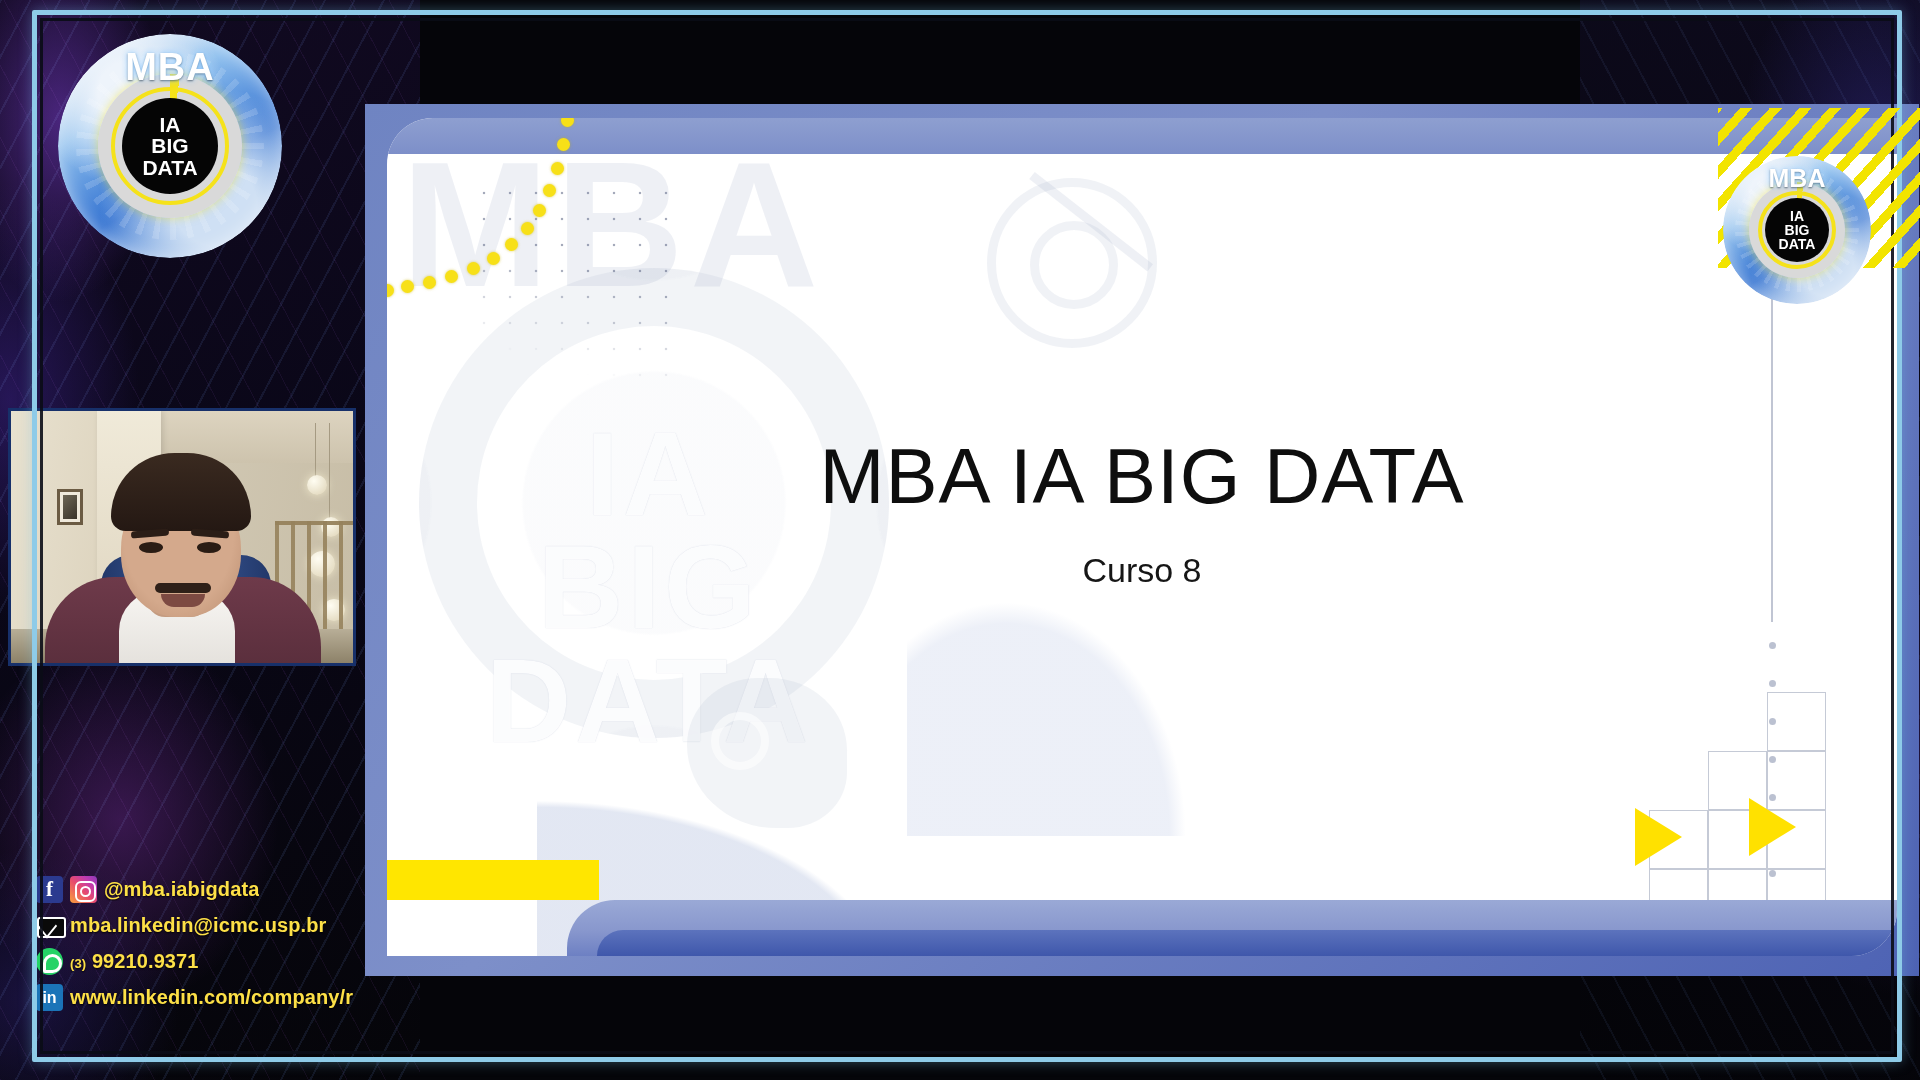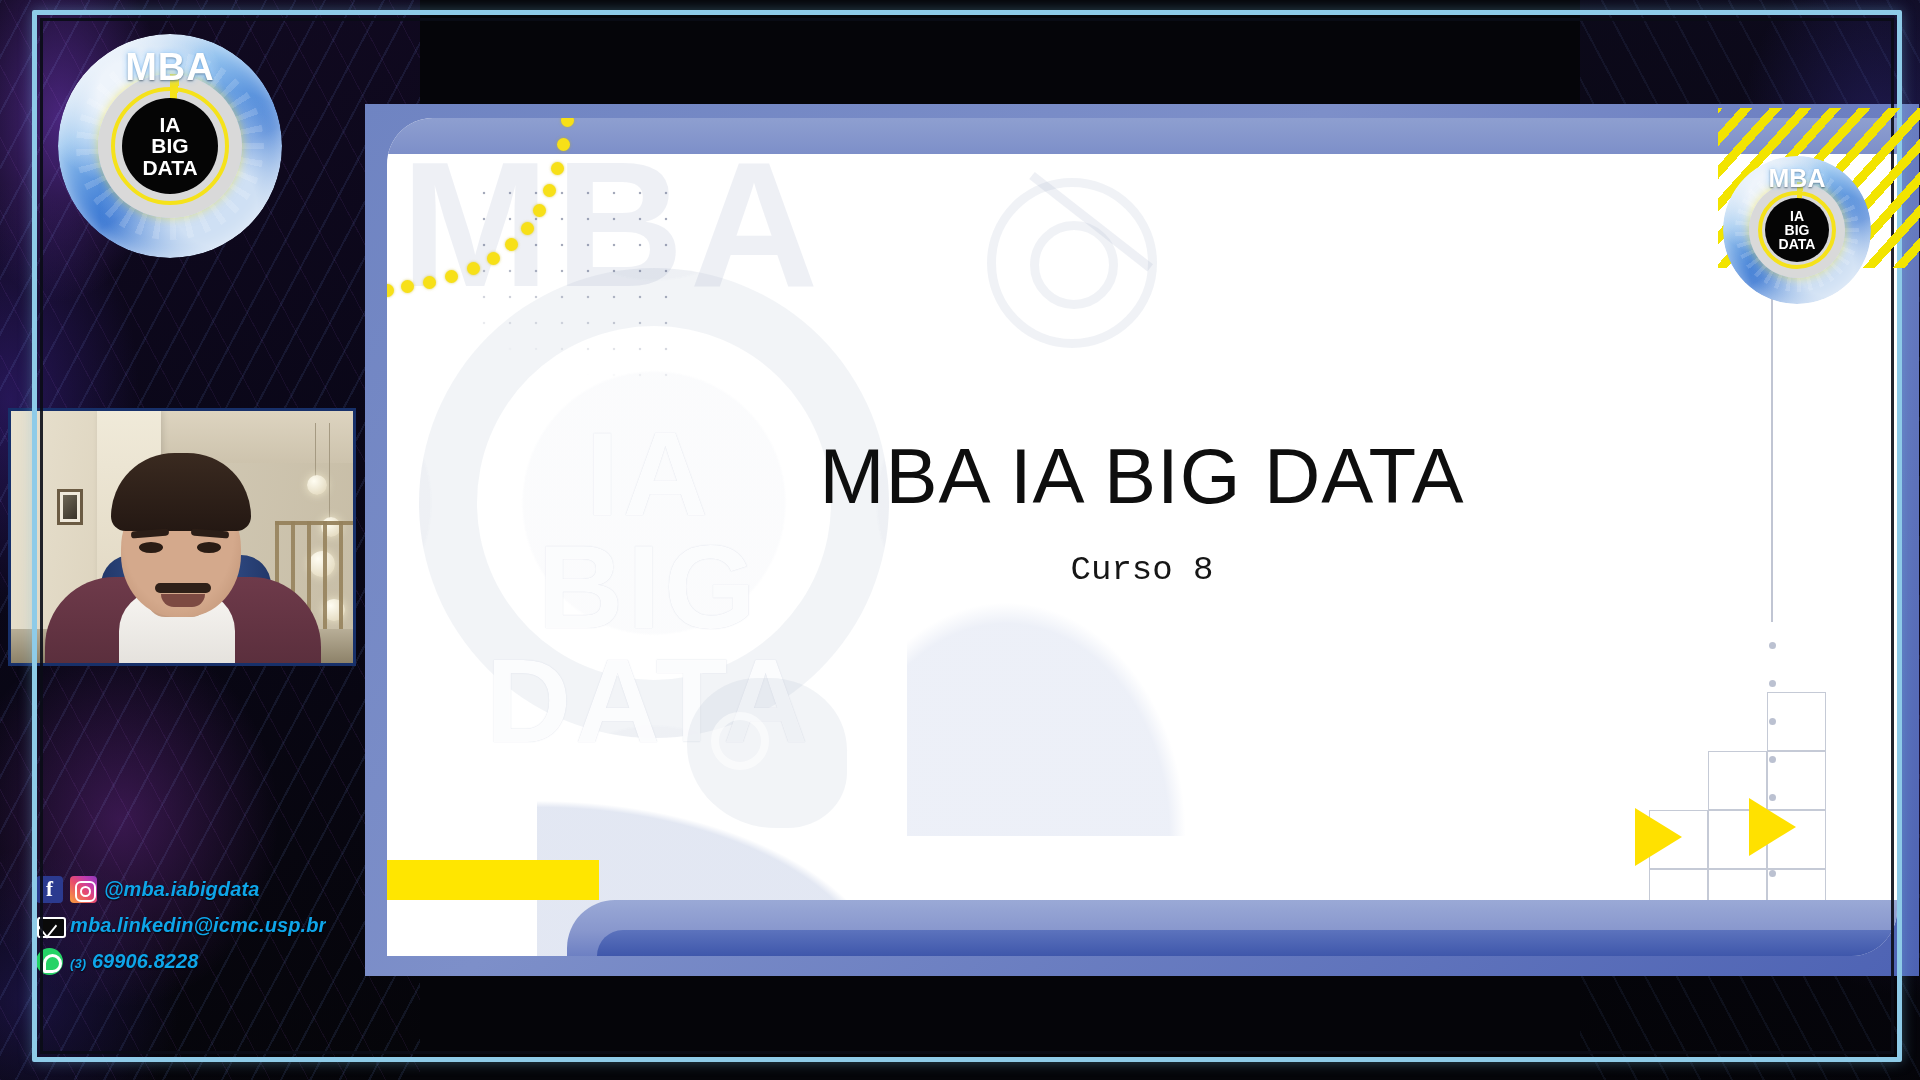--- a/index.html
+++ b/index.html
@@ -200,21 +200,21 @@
     position:absolute; left:0; right:0; top:318px; text-align:center;
     color:#101010;
   }
   .slide-title{
     font-size:78px; font-weight:400; letter-spacing:1px; line-height:1.04;
     color:#0e0e0e;
   }
   .slide-sub{
     margin-top:32px; font-size:34px; font-weight:400; line-height:1.25; color:#161616;
   }
-  .slide-sub div{ white-space:nowrap;font-family:Liberation Mono, monospace; }
+  .slide-sub div{ white-space:nowrap; }
 
   
   .logo{ position:relative; border-radius:50%; overflow:hidden; }
   .logo .globe{
     position:absolute; inset:0; border-radius:50%;
     background:
       radial-gradient(circle at 32% 26%, #eef4fb 0 14%, rgba(238,244,251,0) 42%),
       radial-gradient(circle at 70% 76%, #cfe0f4 0 18%, rgba(207,224,244,0) 50%),
       linear-gradient(150deg,#e9eef6 0%, #8fc0ee 32%, #2f6fd0 62%, #bcd6f0 100%);
     box-shadow:inset 0 0 18px rgba(255,255,255,.55);
@@ -346,24 +346,24 @@
     background:#2f2018; border-radius:6px;
   }
 
   
   .contacts{
     position:absolute; left:36px; top:876px; width:320px;
     display:flex; flex-direction:column; gap:9px;
   }
   .crow{ display:flex; align-items:center; gap:7px; }
   .crow .ctext{
-    color:#0ea5e9; font-size:20px; font-weight:600;
+    color:#fde047; font-size:20px; font-weight:600;
     letter-spacing:.1px; white-space:nowrap;
     text-shadow:0 1px 2px rgba(0,0,0,.9);
-    overflow:hidden; text-overflow:clip;font-style:italic;
+    overflow:hidden; text-overflow:clip;
   }
   .ico{
     width:27px; height:27px; flex:0 0 27px; border-radius:4px;
     display:flex; align-items:center; justify-content:center;
     font-size:17px; font-weight:800; color:#fff; line-height:1;
   }
   .ico-fb{ background:#2b3a8f; font-family:"Liberation Serif",serif; font-size:21px; }
   .ico-ig{
     background:linear-gradient(45deg,#f9a03d 0%, #e84c6a 45%, #c13bb0 75%, #8a3ab9 100%);
     position:relative;
@@ -537,20 +537,24 @@
       <span class="ctext">@mba.iabigdata</span>
     </div>
 
     <div class="crow">
       <span class="ico ico-mail"></span>
       <span class="ctext">mba.linkedin@icmc.usp.br</span>
     </div>
 
     <div class="crow">
       <span class="ico ico-wa"></span>
-      <span class="ctext"><small>(3)</small> <span>69906.8228</span></span>
-    </div>
-
+      <span class="ctext"><small>(3)</small> <span>99210.9371</span></span>
+    </div>
+
+    <div class="crow">
+      <span class="ico ico-li">in</span>
+      <span class="ctext">www.linkedin.com/company/r</span>
+    </div>
   </div>
 
   <div class="frame-inner-dark"></div>
   <div class="frame-outer"></div>
 </div>
 
 </body></html>

